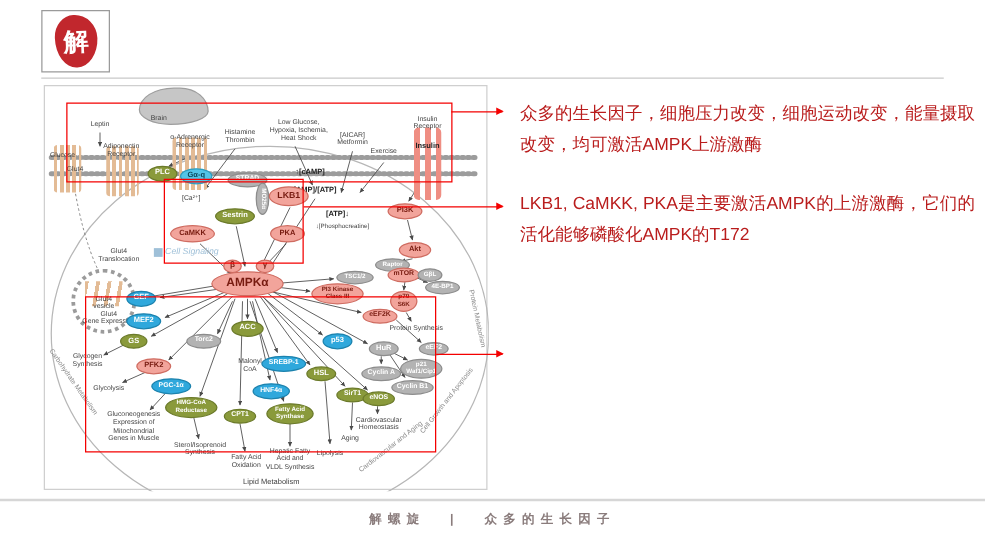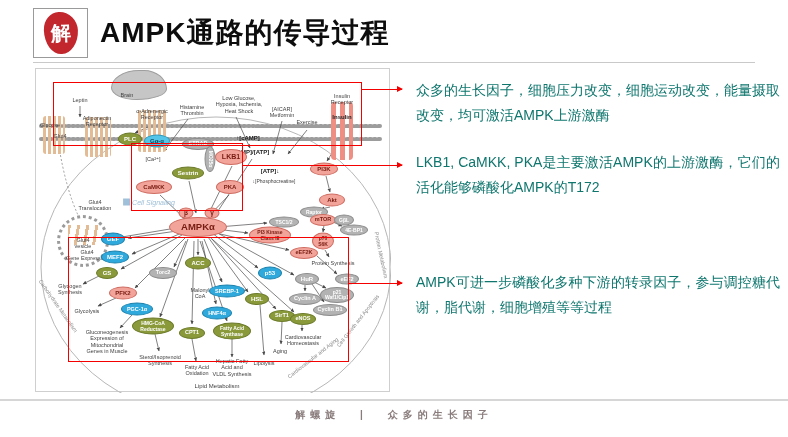--- a/index.html
+++ b/index.html
@@ -47,37 +47,36 @@
     background:repeating-linear-gradient(100deg,#e3bb95 0 3px,rgba(0,0,0,0) 3px 9px); }
 
   
   .redbox { position:absolute; border:1.6px solid #f40000; background:transparent; }
   .redline { position:absolute; height:0; border-top:1.6px solid #f40000; }
   .redline .head { position:absolute; right:-1px; top:-4.2px; width:0; height:0;
     border-left:6px solid #f40000; border-top:3.5px solid transparent; border-bottom:3.5px solid transparent; }
 
   
   .ann { position:absolute; left:416px; width:364px; font-size:14px; line-height:25px;
-    color:#0f766e; text-align:justify; }
+    color:#b91c1c; text-align:justify; }
 
   
   .ftr-line { position:absolute; left:0; top:399px; width:788px; height:0; border-top:2px solid #d6d6d6; }
   .footer { position:absolute; left:0; top:408px; width:788px; text-align:center;
     font-size:10px; color:#8a7c7c; font-weight:700; letter-spacing:5px; }
   .footer span { margin:0 6px; }
 </style>
 </head>
 <body>
 
 <div class="slide">
 
   <div class="logo-box">
     <div class="seal">解</div>
   </div>
-  <div class="title">AMPK通路的传导过程</div>
   <div class="hdr-line"></div>
 
   <div class="diagram">
     <svg width="355" height="324" viewBox="0 0 355 324">
       <defs>
         <marker id="ah" markerWidth="7" markerHeight="7" refX="5" refY="2.5" orient="auto">
           <path d="M0,0L5.5,2.5L0,5z" fill="#4a4a4a"></path>
         </marker>
       </defs>
       <ellipse cx="180" cy="198" rx="175" ry="150" fill="none" stroke="#b7b7b7" stroke-width="1"></ellipse>
@@ -271,21 +270,20 @@
     </div>
   <div class="redline" style="left:243px; top:165px; width:159px;">
       <span class="head"></span>
     </div>
   <div class="redline" style="left:349px; top:283px; width:53px;">
       <span class="head"></span>
     </div>
 
   <div class="ann" style="top:78px;">众多的生长因子，细胞压力改变，细胞运动改变，能量摄取改变，均可激活AMPK上游激酶</div>
   <div class="ann" style="top:150px;">LKB1, CaMKK, PKA是主要激活AMPK的上游激酶，它们的活化能够磷酸化AMPK的T172</div>
-  <div class="ann" style="top:270px;">AMPK可进一步磷酸化多种下游的转录因子，参与调控糖代谢，脂代谢，细胞增殖等等过程</div>
 
   <div class="ftr-line"></div>
   <div class="footer">
     <span>解螺旋</span>
     <span>|</span>
     <span>众多的生长因子</span>
   </div>
 
 </div>
 

